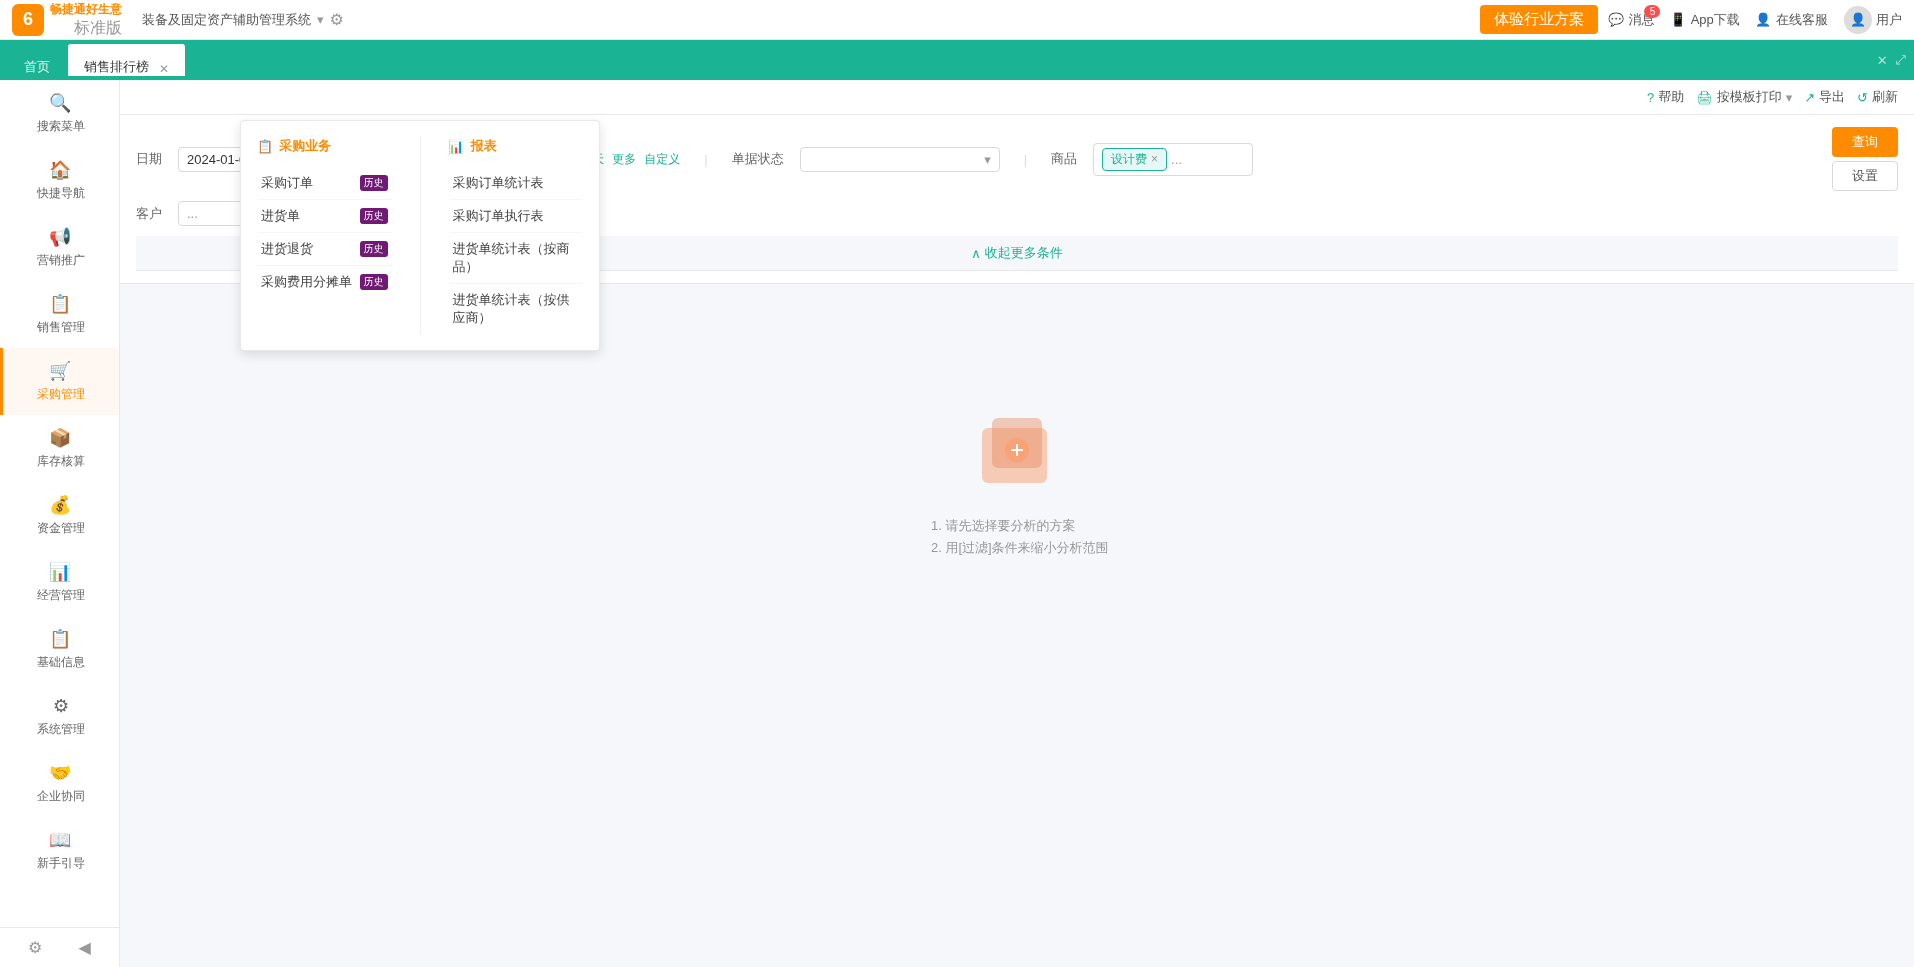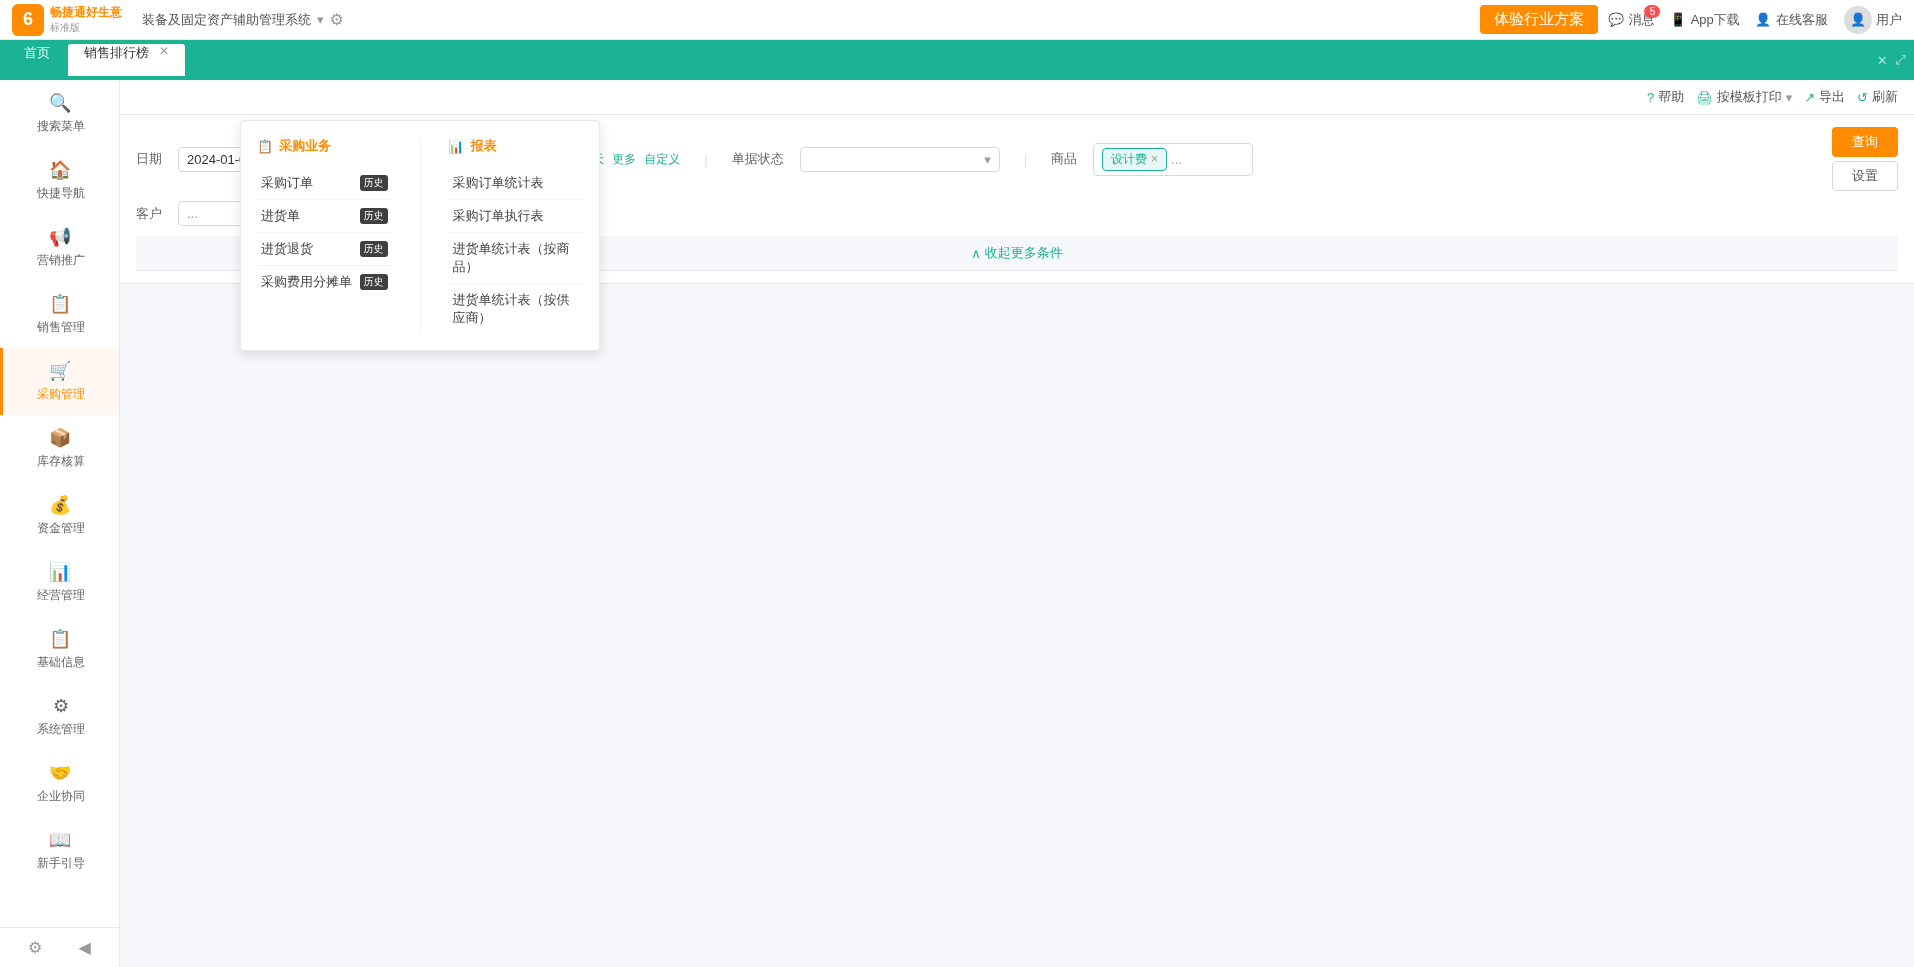--- a/index.html
+++ b/index.html
@@ -11,21 +11,21 @@
     .logo-icon { width: 32px; height: 32px; background: #ff8c00; border-radius: 6px; display: flex; align-items: center; justify-content: center; color: white; font-size: 18px; font-weight: bold; }
     .top-bar-system { display: flex; align-items: center; gap: 6px; color: #555; font-size: 13px; flex: 1; }
     .industry-btn { background: #ff8c00; color: white; border: none; padding: 5px 14px; border-radius: 4px; cursor: pointer; font-size: 15px; }
     .top-bar-right { display: flex; align-items: center; gap: 16px; margin-left: auto; }
     .top-bar-right-item { display: flex; align-items: center; gap: 4px; color: #555; cursor: pointer; font-size: 13px; position: relative; }
     .notification-badge { position: absolute; top: -6px; right: -6px; background: #ff4d4f; color: white; border-radius: 10px; font-size: 10px; padding: 1px 4px; min-width: 16px; text-align: center; }
     .user-avatar { width: 28px; height: 28px; background: #ddd; border-radius: 50%; display: flex; align-items: center; justify-content: center; color: #999; }
 
     
     .tab-bar { height: 40px; background: #1ab394; display: flex; align-items: center; padding: 0 8px; gap: 2px; }
-    .tab-item { height: 32px; padding: 0 16px; display: flex; align-items: flex-start; gap: 6px; cursor: pointer; border-radius: 3px 3px 0 0; font-size: 13px; color: rgba(255,255,255,0.85); }
+    .tab-item { height: 32px; padding: 0 16px; display: flex; align-items: flex-end; gap: 6px; cursor: pointer; border-radius: 3px 3px 0 0; font-size: 13px; color: rgba(255,255,255,0.85); }
     .tab-item.active { background: #fff; color: #333; }
     .tab-item .close-icon { font-size: 12px; color: #999; margin-left: 4px; }
     .tab-home { color: rgba(255,255,255,0.9); }
     .tab-spacer { flex: 1; }
     .tab-bar-actions { display: flex; align-items: center; gap: 8px; color: rgba(255,255,255,0.8); }
 
     
     .main-layout { display: flex; height: calc(967px - 40px - 40px); }
 
     
@@ -59,40 +59,40 @@
     .empty-text { color: #999; font-size: 13px; }
     .empty-text ol { list-style: decimal; padding-left: 20px; }
     .empty-text li { margin-bottom: 4px; }
 
     
     .dropdown-popup { position: absolute; top: 40px; left: 120px; background: #fff; border: 1px solid #e8e8e8; border-radius: 4px; box-shadow: 0 4px 12px rgba(0,0,0,0.12); z-index: 1000; display: flex; width: 360px; padding: 16px; gap: 20px; }
     .dropdown-col { flex: 1; }
     .dropdown-col-title { color: #ff8c00; font-size: 13px; font-weight: bold; margin-bottom: 12px; display: flex; align-items: center; gap: 6px; }
     .dropdown-item { display: flex; align-items: center; justify-content: space-between; padding: 7px 4px; color: #444; font-size: 13px; cursor: pointer; border-bottom: 1px solid #f5f5f5; }
     .dropdown-item:last-child { border-bottom: none; }
-    .history-badge { background: #404040; color: white; font-size: 10px; padding: 1px 4px; border-radius: 3px; }
+    .history-badge { background: #701a75; color: white; font-size: 10px; padding: 1px 4px; border-radius: 3px; }
     .dropdown-divider { width: 1px; background: #f0f0f0; margin: 0 8px; }
 
     
     .date-range { display: flex; align-items: center; gap: 6px; }
     .date-quick { display: flex; align-items: flex-start; gap: 8px; }
     .date-quick-btn { color: #1ab394; cursor: pointer; font-size: 12px; }
     .separator { color: #d9d9d9; }
   </style>
 </head>
 <body>
 
 <div class="top-bar">
   <div class="top-bar-logo">
     <div class="logo-icon">
       <span>6</span>
     </div>
     <div>
       <div style="color:#ff8c00;font-size:12px;font-weight:bold;">畅捷通好生意</div>
-      <div style="color:#999;font-size:10px;">标准版</div>
+      <div style="color:#999;font-size:16px;text-align:right;">标准版</div>
     </div>
   </div>
   <div class="top-bar-system">
     <span>装备及固定资产辅助管理系统</span>
     <span style="cursor:pointer;color:#999;">▾</span>
     <span style="cursor:pointer;color:#999;font-size:16px;">⚙</span>
   </div>
   <button class="industry-btn">体验行业方案</button>
   <div class="top-bar-right">
     <div class="top-bar-right-item">
@@ -255,20 +255,37 @@
           <span style="color:#999;">...</span>
         </div>
       </div>
 
       <div class="collapse-bar">
         <span>∧</span>
         <span>收起更多条件</span>
       </div>
     </div>
 
+    <div class="empty-state">
+      <div class="empty-state-img">
+        <svg width="100" height="90" viewBox="0 0 100 90">
+          <rect x="15" y="20" width="65" height="55" rx="6" fill="#f5a070" opacity="0.5"></rect>
+          <rect x="25" y="10" width="50" height="50" rx="6" fill="#e8825a" opacity="0.4"></rect>
+          <circle cx="50" cy="42" r="12" fill="#ff9966" opacity="0.6"></circle>
+          <line x1="44" y1="42" x2="56" y2="42" stroke="white" stroke-width="2"></line>
+          <line x1="50" y1="36" x2="50" y2="48" stroke="white" stroke-width="2"></line>
+        </svg>
+      </div>
+      <div class="empty-text">
+        <ol>
+          <li>请先选择要分析的方案</li>
+          <li>用[过滤]条件来缩小分析范围</li>
+        </ol>
+      </div>
+    </div>
 
     <div class="dropdown-popup">
 
       <div class="dropdown-col">
         <div class="dropdown-col-title">
           <span>📋</span>
           <span>采购业务</span>
         </div>
         <div class="dropdown-item">
           <span>采购订单</span>

